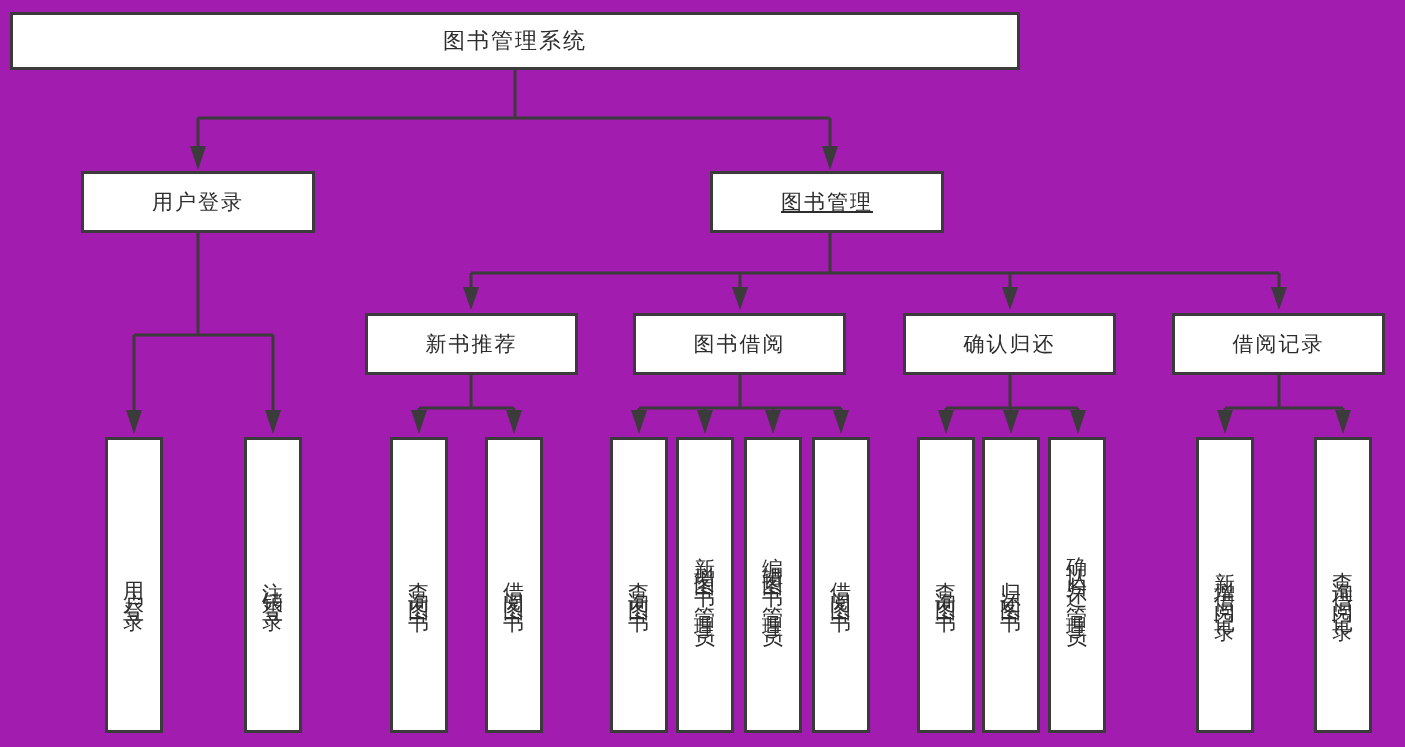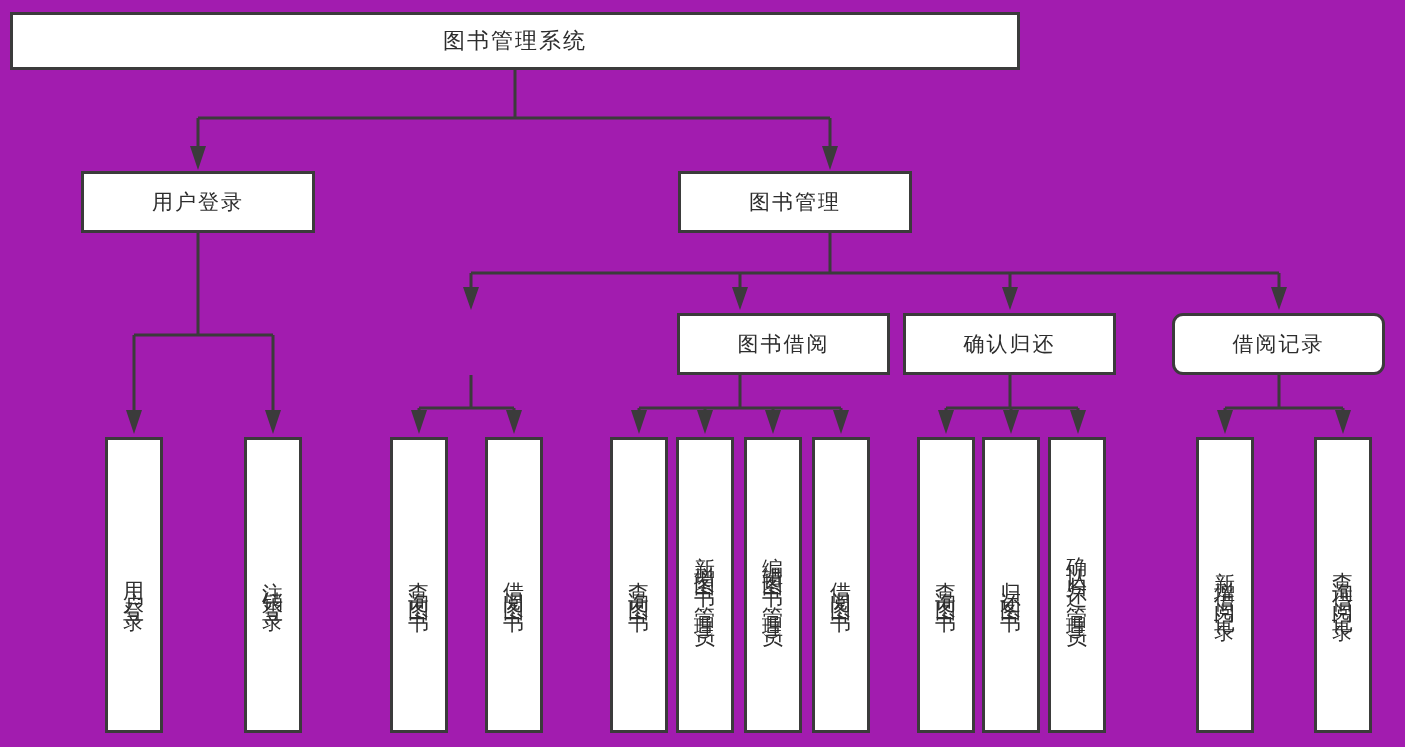--- a/index.html
+++ b/index.html
@@ -35,26 +35,26 @@
   .hnode {
     font-size: 21px;
     letter-spacing: 2px;
     height: 62px;
   }
   .root-node {
     left: 10px; top: 12px; width: 1010px; height: 58px;
     font-size: 22px;
   }
   .lvl2-a { left: 81px;  top: 171px; width: 234px; }
-  .lvl2-b { left: 678px; top: 171px; width: 234px; }
+  .lvl2-b { left: 710px; top: 171px; width: 234px; text-decoration: underline; }
   .lvl3   { top: 313px; width: 213px; }
   .l3-a { left: 365px; }
-  .l3-b { left: 633px; margin-left: 44px; }
+  .l3-b { left: 633px; }
   .l3-c { left: 903px; }
-  .l3-d { left: 1172px; border-radius: 11px; }
+  .l3-d { left: 1172px; }
   .leaf {
     top: 437px;
     width: 58px;
     height: 296px;
     writing-mode: vertical-rl;
     text-orientation: mixed;
     font-size: 21px;
     letter-spacing: 10px;
     line-height: 1;
   }
@@ -143,20 +143,23 @@
     <span>图书管理系统</span>
   </div>
 
   <div class="node hnode lvl2-a">
     <span>用户登录</span>
   </div>
   <div class="node hnode lvl2-b">
     <span>图书管理</span>
   </div>
 
+  <div class="node hnode lvl3 l3-a">
+    <span>新书推荐</span>
+  </div>
   <div class="node hnode lvl3 l3-b">
     <span>图书借阅</span>
   </div>
   <div class="node hnode lvl3 l3-c">
     <span>确认归还</span>
   </div>
   <div class="node hnode lvl3 l3-d">
     <span>借阅记录</span>
   </div>
 

